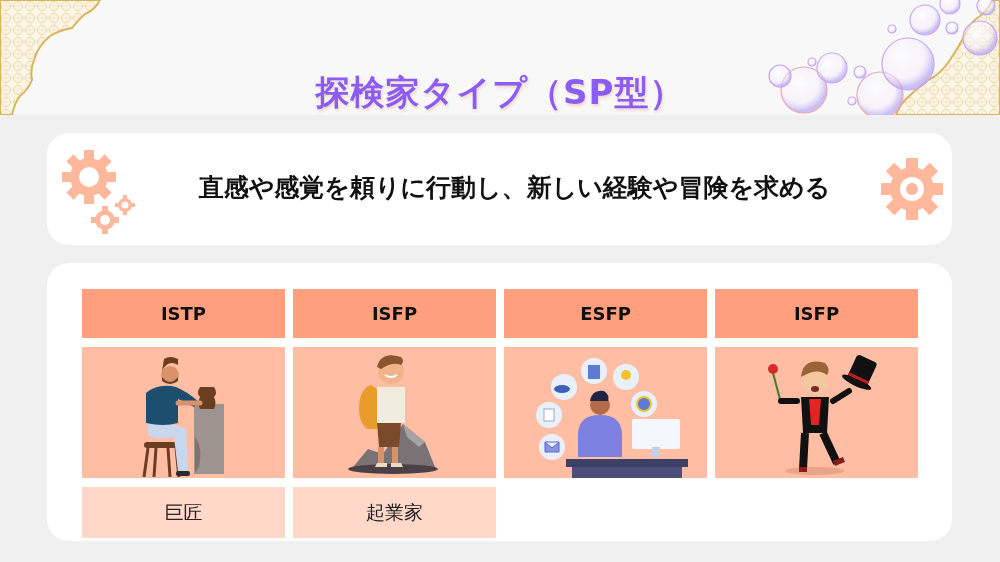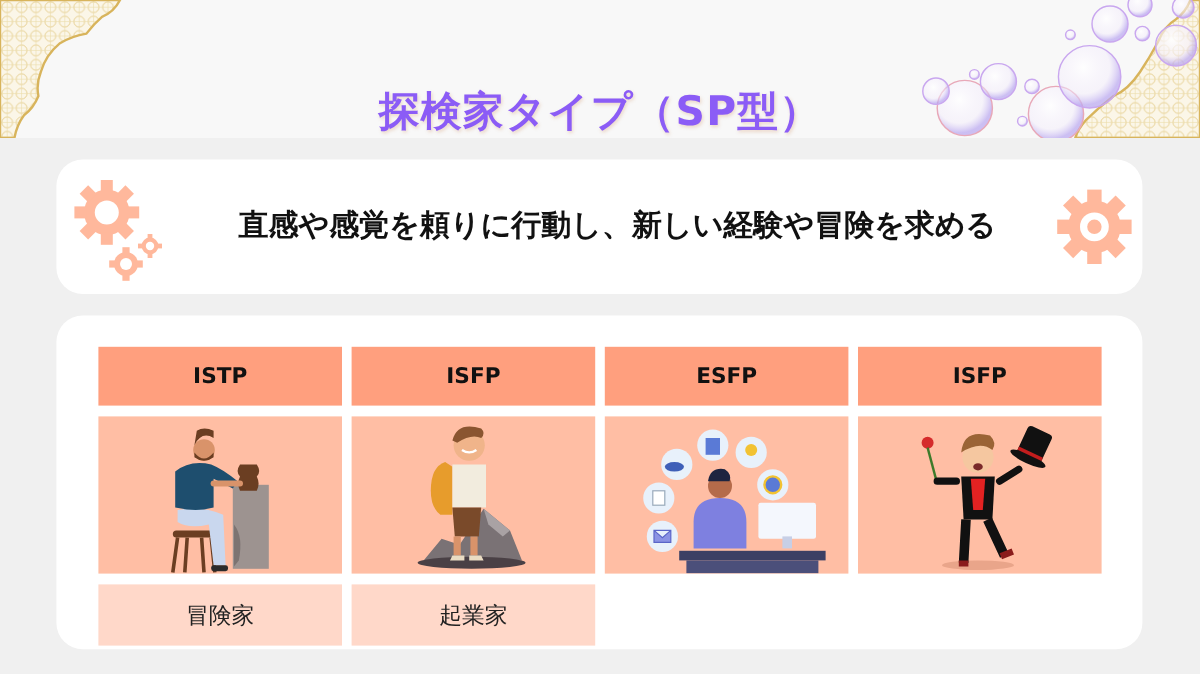--- a/index.html
+++ b/index.html
@@ -216,16 +216,16 @@
         <path d="M86 30 q2-20 24-14 q6 6 2 12 q-10-8-26 2z" fill="#9a6436"></path>
         <ellipse cx="100" cy="42" rx="4" ry="3" fill="#7a2a2a"></ellipse>
         <g transform="rotate(25 145 28)">
           <rect x="134" y="10" width="22" height="26" rx="3" fill="#111"></rect>
           <ellipse cx="145" cy="36" rx="16" ry="4" fill="#111"></ellipse>
           <rect x="134" y="30" width="22" height="3" fill="#c21d1d"></rect>
         </g>
       </svg>
     </div>
 
-    <div class="cell-label">冒険家</div>
+    <div class="cell-label">巨匠</div>
     <div class="cell-label">起業家</div>
   </div>
 </div>
 
 </body></html>

